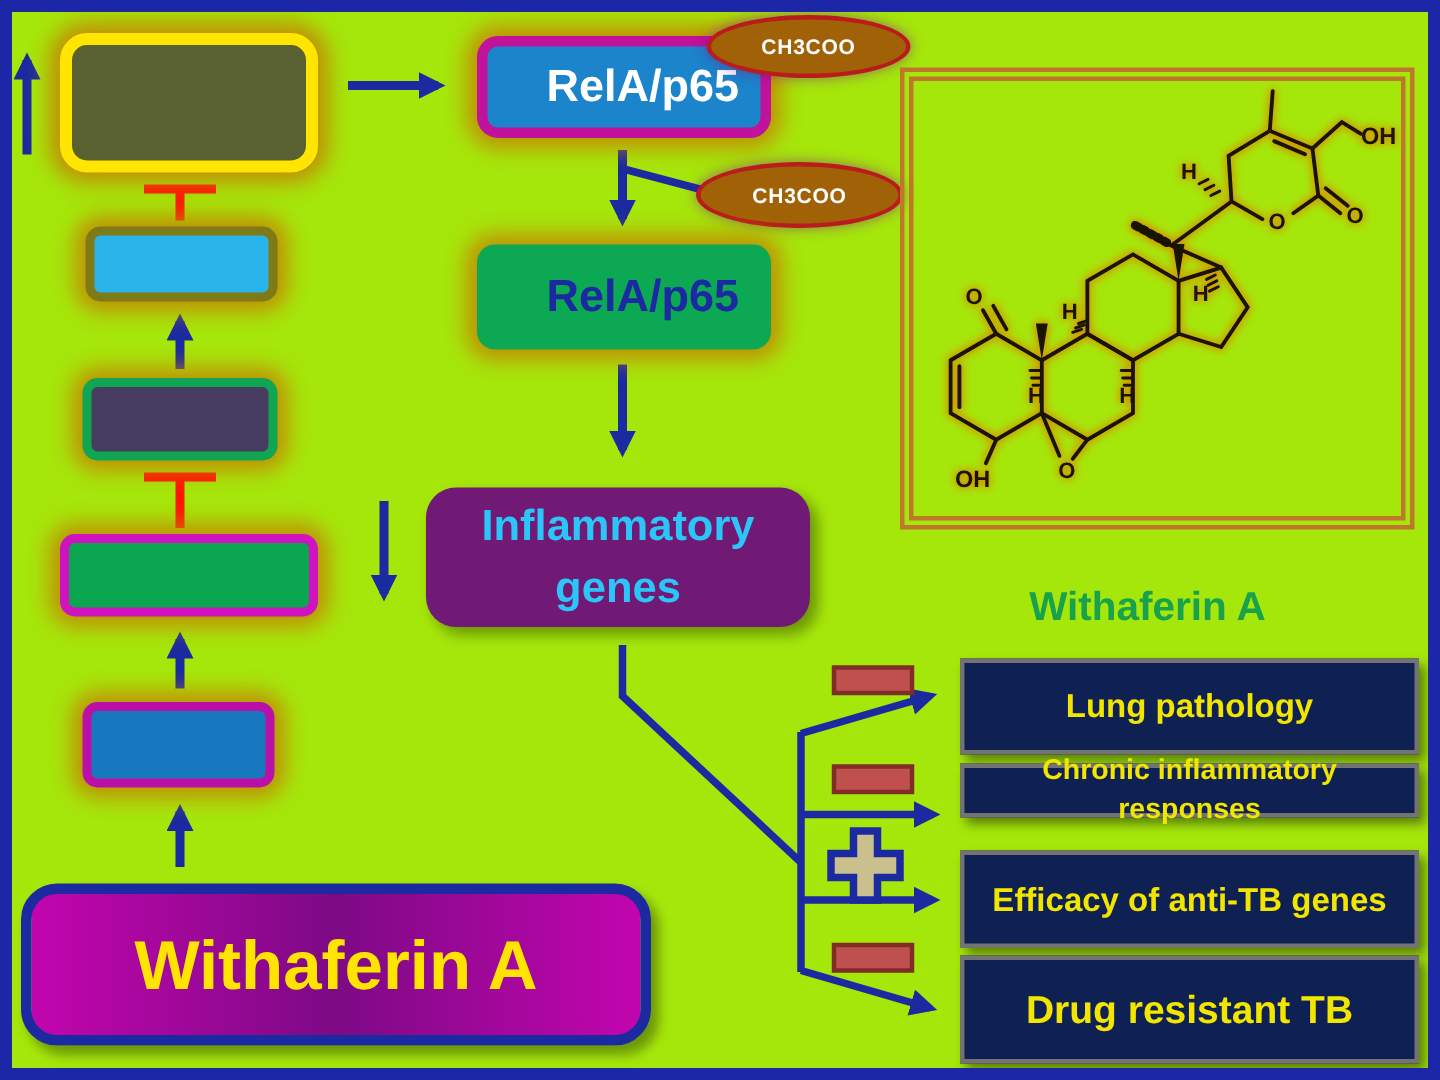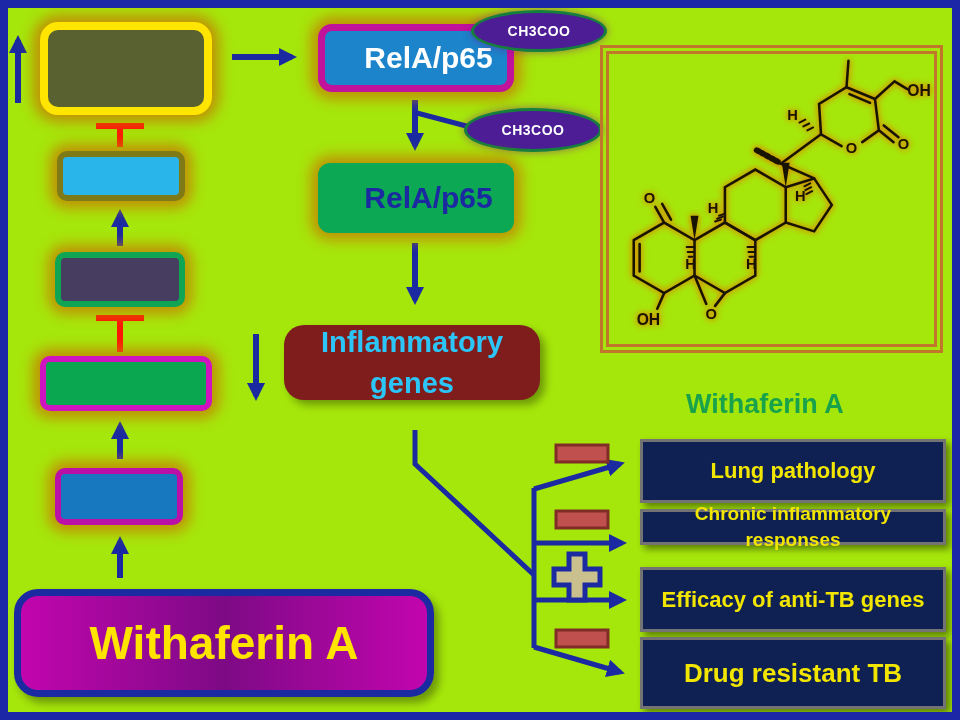--- a/index.html
+++ b/index.html
@@ -22,26 +22,26 @@
   #bluebox{left:47px;top:460px;width:128px;height:57px;background:#1878bf;
            border:6px solid #bb10a8;border-radius:10px;}
   #witha-source{left:6px;top:581px;width:420px;height:108px;
       background:linear-gradient(90deg,#c205ae 0%,#7d0a85 50%,#c205ae 100%);
       border:7px solid #1b2aa0;border-radius:24px;color:#ffe400;font-size:46px;
       box-shadow:5px 6px 8px rgba(0,0,0,.35);}
   #rela1{left:310px;top:16px;width:196px;height:68px;background:#1b84ca;
          border:7px solid #c0129b;border-radius:14px;color:#ffffff;font-size:30px;}
   #rela2{left:310px;top:155px;width:196px;height:70px;background:#0ca853;
          border-radius:12px;color:#1b2aa0;font-size:30px;}
-  .acetyl{background:#4c1d95;border:3px solid #15803d;border-radius:50%;
+  .acetyl{background:#a16207;border:3px solid #b91c1c;border-radius:50%;
           color:#ffffff;font-size:14px;letter-spacing:.5px;
           box-shadow:0 0 9px rgba(130,10,140,.55);}
   #ell1{left:463px;top:2px;width:136px;height:42px;}
   #ell2{left:456px;top:100px;width:138px;height:44px;}
-  #infl{left:276px;top:317px;width:256px;height:75px;background:#7f1d1d;
+  #infl{left:276px;top:317px;width:256px;height:93px;background:#701a75;
         border-radius:20px;color:#2cc5f7;font-size:29px;line-height:1.4;
         box-shadow:5px 5px 9px rgba(0,0,0,.35);}
   #chem-frame{left:592px;top:37px;width:343px;height:308px;
         border:3px solid #c0772c;outline:3px solid #c0772c;outline-offset:-9px;}
   #witha-label{left:612px;top:378px;width:290px;height:36px;color:#17a24b;font-size:27px;}
   .outcome{left:632px;width:306px;background:#0e2152;border:3px solid #737373;
            color:#f2e600;box-shadow:4px 4px 7px rgba(0,0,0,.45);}
   #out0{top:431px;height:64px;font-size:22px;}
   #out1{top:501px;height:36px;font-size:19px;line-height:1.35;}
   #out2{top:559px;height:65px;font-size:22px;}

